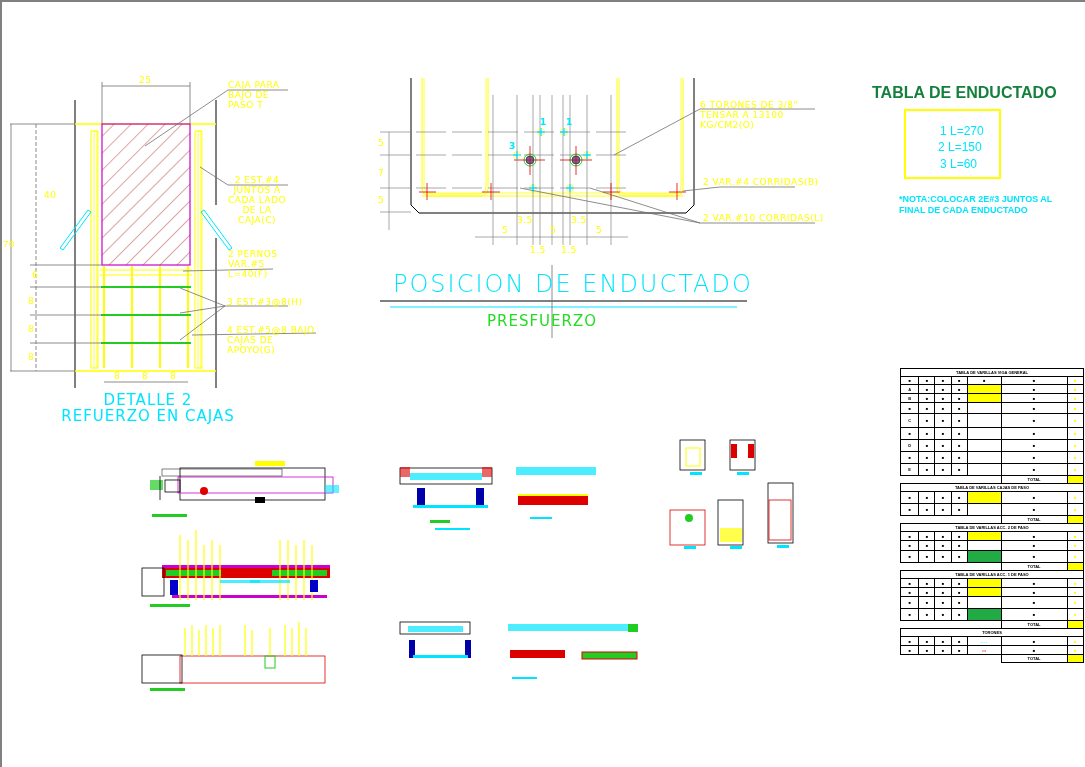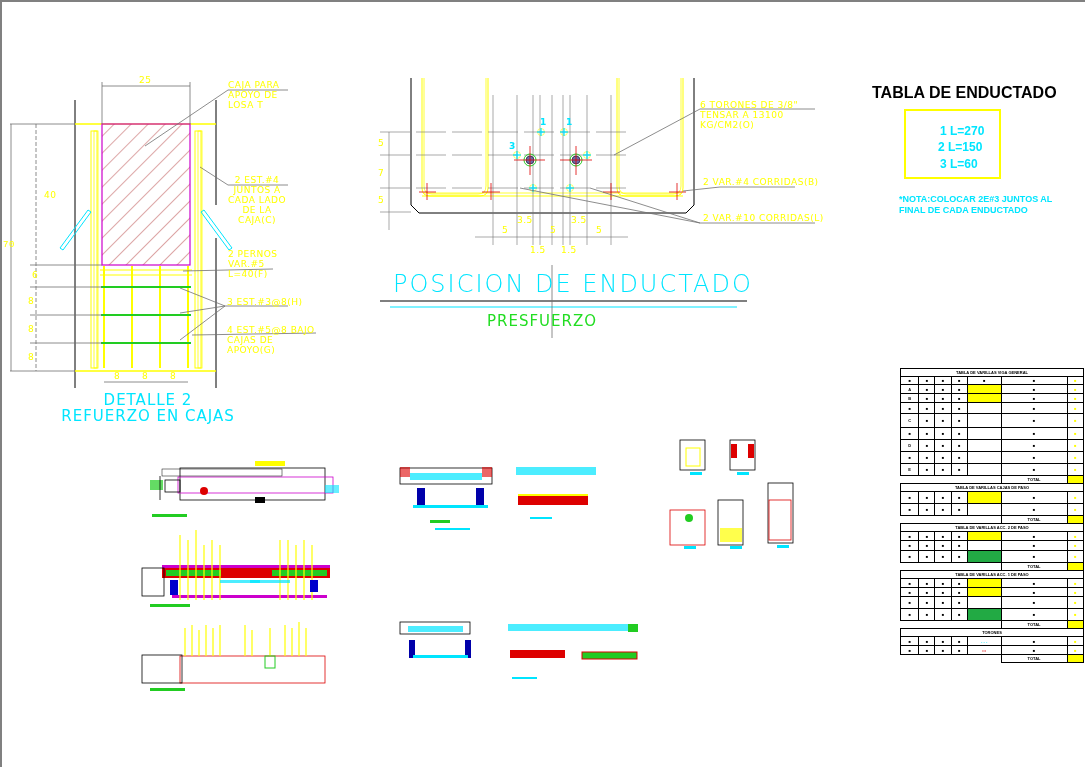--- a/index.html
+++ b/index.html
@@ -2,22 +2,22 @@
 <html><head>
 <meta charset="utf-8">
 <style>
   html, body { margin:0; padding:0; }
   body { width:1085px; height:767px; background:#ffffff; position:relative; overflow:hidden; font-family:"DejaVu Sans", sans-serif; }
   .frame { position:absolute; left:0; top:0; width:1085px; height:767px; box-sizing:border-box; border-left:2px solid #808080; border-top:2px solid #808080; }
   svg.drawing { position:absolute; left:0; top:0; }
   .abs { position:absolute; white-space:nowrap; }
   .ytxt { color:#ffff00; font-size:9px; line-height:10px; letter-spacing:0.5px; font-family:"DejaVu Sans", sans-serif; }
   .ctxt { color:#00e5ff; }
-  .tbl-title { font-family:"Liberation Sans", sans-serif; font-weight:bold; color:#000000; font-size:16px; }
-  .tbl-entry { font-family:"Liberation Sans", sans-serif; font-weight:bold; color:#00e5ff; font-size:12px; line-height:15px; }
+  .tbl-title { font-family:"Liberation Sans", sans-serif; font-weight:bold; color:#15803d; font-size:16px; }
+  .tbl-entry { font-family:"Liberation Sans", sans-serif; font-weight:normal; color:#00e5ff; font-size:12px; line-height:15px; }
   .nota { font-family:"Liberation Sans", sans-serif; font-weight:bold; color:#00e5ff; font-size:9px; line-height:11px; }
   .bigtitle { font-family:"DejaVu Sans", sans-serif; color:#00e5ff; font-size:24px; letter-spacing:2px; font-weight:200; }
   .subtitle { font-family:"DejaVu Sans", sans-serif; color:#22dd22; font-size:15px; letter-spacing:1px; }
   .detail-title { font-family:"DejaVu Sans", sans-serif; color:#00e5ff; font-size:15px; letter-spacing:1px; text-align:center; line-height:16px; }
   .rebar-table { position:absolute; left:900px; top:368px; width:184px; border-collapse:collapse; font-size:4px; font-family:"Liberation Sans", sans-serif; }
   .rebar-table td { border:1px solid #000; height:7px; padding:0; text-align:center; color:#000; font-weight:bold; }
   .rebar-table td.ycell { color:#ffff00; }
   .rebar-table td.sec { font-size:4px; }
 </style>
 </head>
@@ -289,22 +289,22 @@
 <div class="abs ytxt" style="left:32px;top:270px;">6</div>
 <div class="abs ytxt" style="left:28px;top:296px;">8</div>
 <div class="abs ytxt" style="left:28px;top:324px;">8</div>
 <div class="abs ytxt" style="left:28px;top:352px;">8</div>
 <div class="abs ytxt" style="left:114px;top:371px;">8</div>
 <div class="abs ytxt" style="left:142px;top:371px;">8</div>
 <div class="abs ytxt" style="left:170px;top:371px;">8</div>
 
 <div class="abs ytxt" style="left:228px;top:80px;">
   <div>CAJA PARA</div>
-    <div>APOYO DE</div>
-    <div>LOSA T</div>
+    <div>BAJO DE</div>
+    <div>PASO T</div>
 </div>
 <div class="abs ytxt" style="left:228px;top:175px;text-align:center;">
   <div>2 EST.#4</div>
     <div>JUNTOS A</div>
     <div>CADA LADO</div>
     <div>DE LA</div>
     <div>CAJA(C)</div>
 </div>
 <div class="abs ytxt" style="left:228px;top:249px;">
   <div>2 PERNOS</div>

